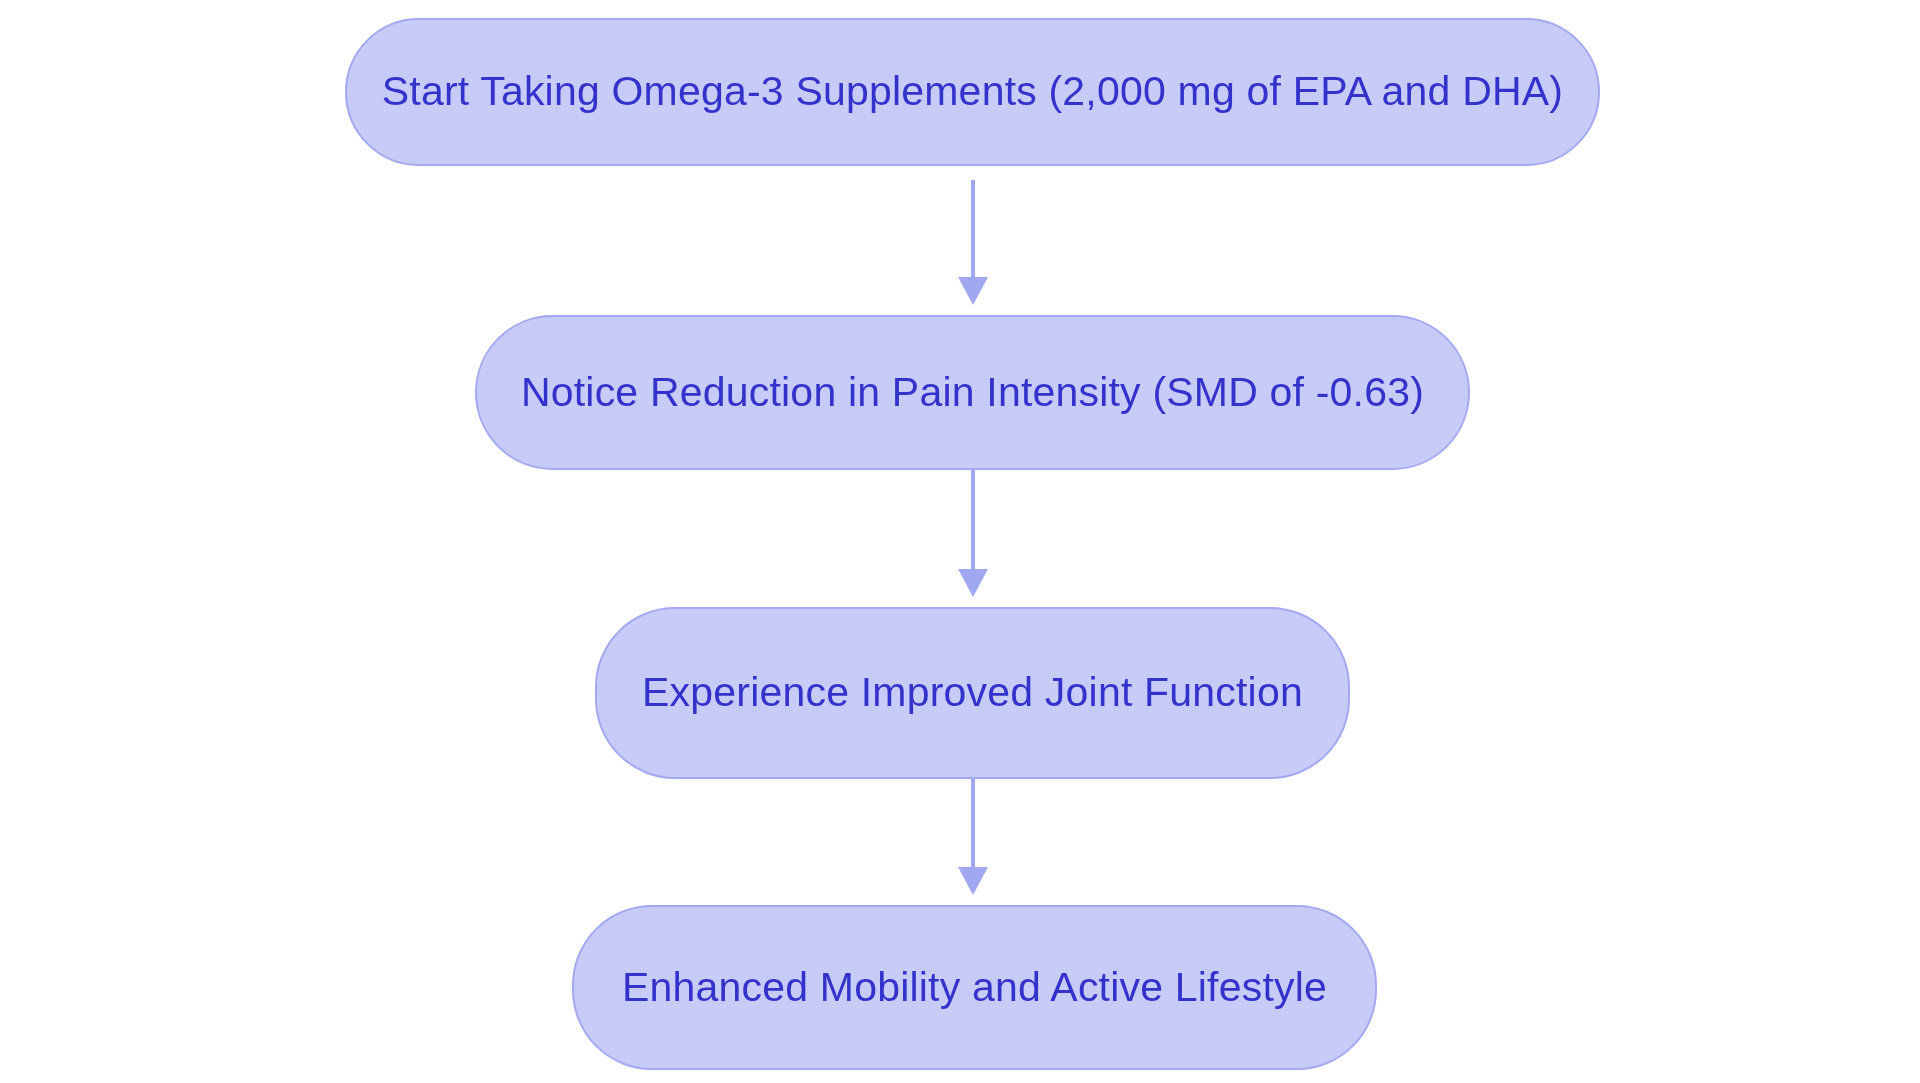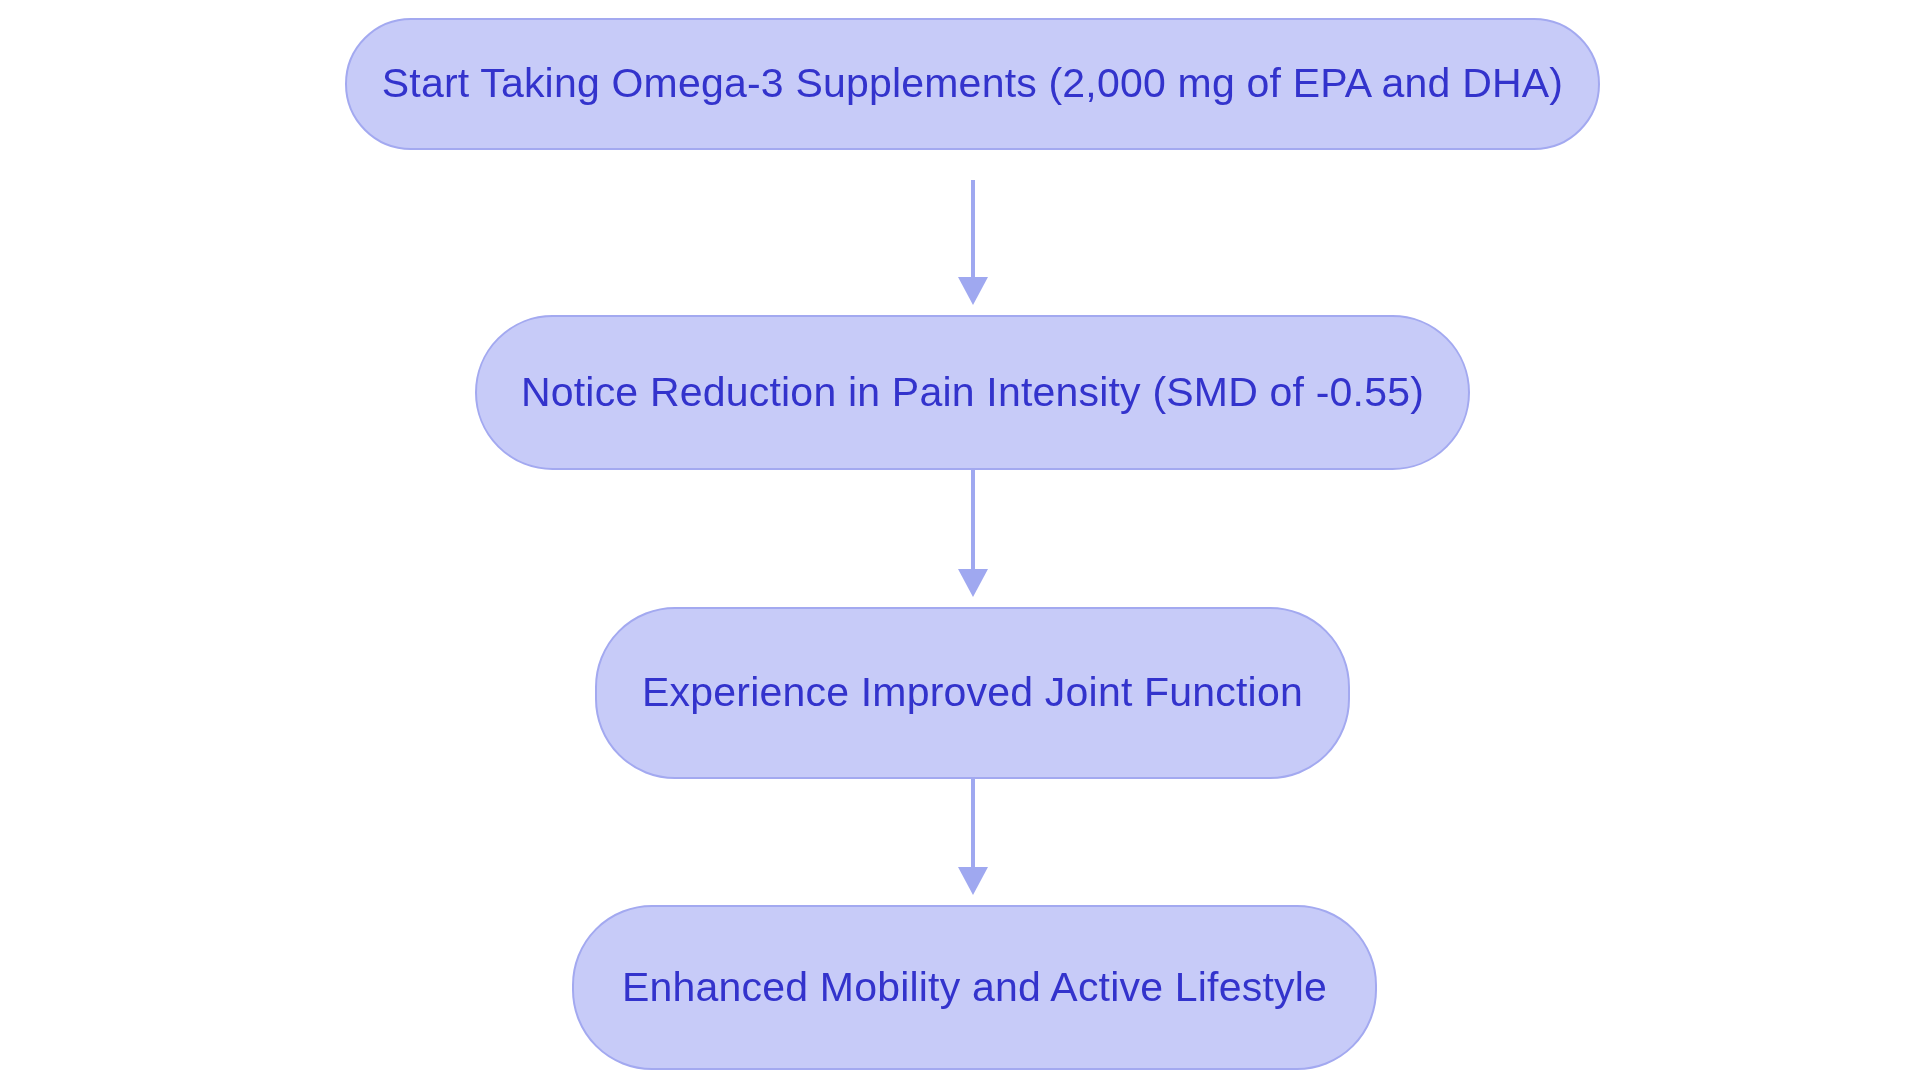--- a/index.html
+++ b/index.html
@@ -33,21 +33,21 @@
   }
   .node-label {
     color: #3333cc;
     font-family: "Liberation Sans", sans-serif;
     font-weight: 400;
     letter-spacing: 0.2px;
     white-space: nowrap;
     line-height: 1.15;
   }
   
-  #node-0 { left: 345px;  top: 18px;   width: 1255px; height: 132px; }
+  #node-0 { left: 345px;  top: 18px;   width: 1255px; height: 148px; }
   #node-1 { left: 475px;  top: 315px;  width: 995px;  height: 155px; }
   #node-2 { left: 595px;  top: 607px;  width: 755px;  height: 172px; }
   #node-3 { left: 572px;  top: 905px;  width: 805px;  height: 165px; }
 
   #node-0 .node-label { font-size: 41px; }
   #node-1 .node-label { font-size: 41px; }
   #node-2 .node-label { font-size: 41px; }
   #node-3 .node-label { font-size: 41px; }
 
   .edge {
@@ -86,21 +86,21 @@
       <line class="edge-line" x1="973" y1="760" x2="973" y2="868"></line>
       <polygon class="edge-head" points="958,867 988,867 973,895"></polygon>
     </g>
   </svg>
 
   <div class="node" id="node-0">
     <span class="node-label">Start Taking Omega-3 Supplements (2,000 mg of EPA and DHA)</span>
   </div>
 
   <div class="node" id="node-1">
-    <span class="node-label">Notice Reduction in Pain Intensity (SMD of -0.55)</span>
+    <span class="node-label">Notice Reduction in Pain Intensity (SMD of -0.63)</span>
   </div>
 
   <div class="node" id="node-2">
     <span class="node-label">Experience Improved Joint Function</span>
   </div>
 
   <div class="node" id="node-3">
     <span class="node-label">Enhanced Mobility and Active Lifestyle</span>
   </div>
 

